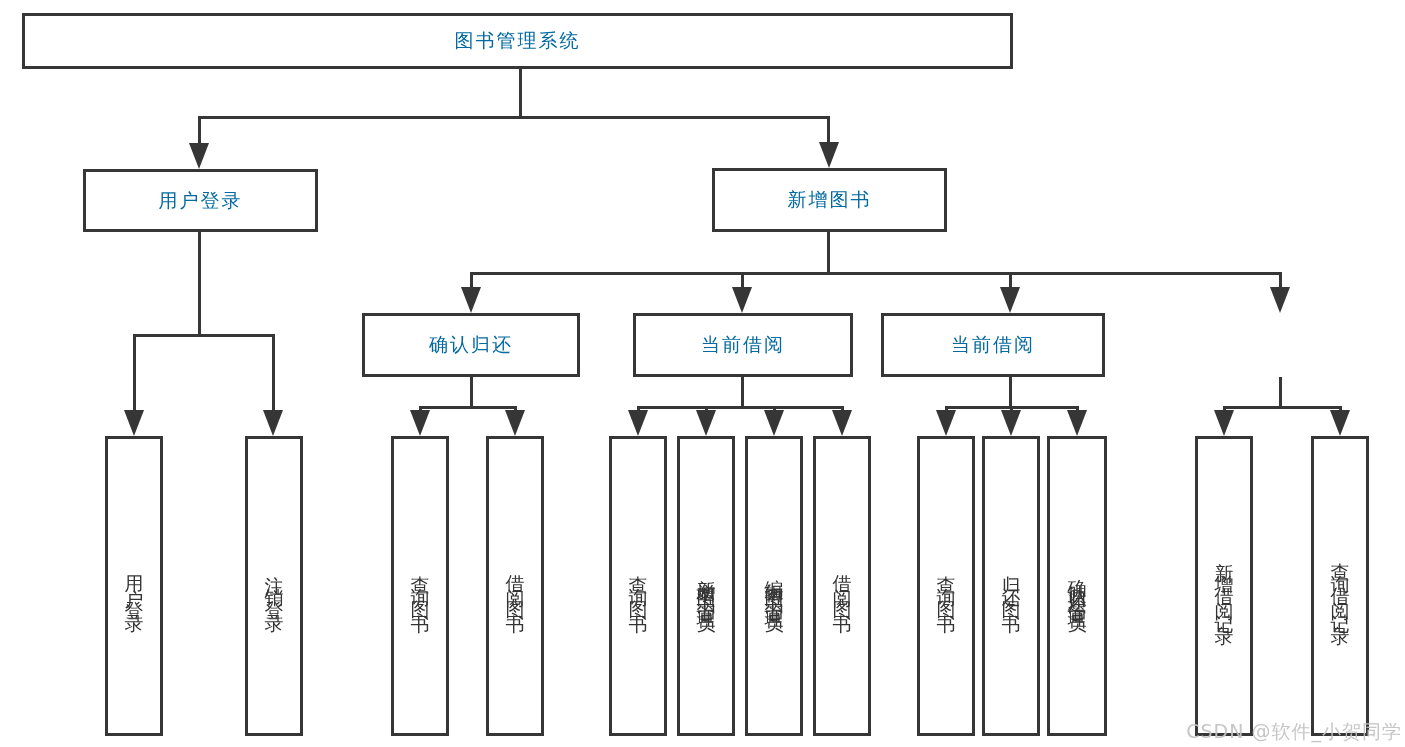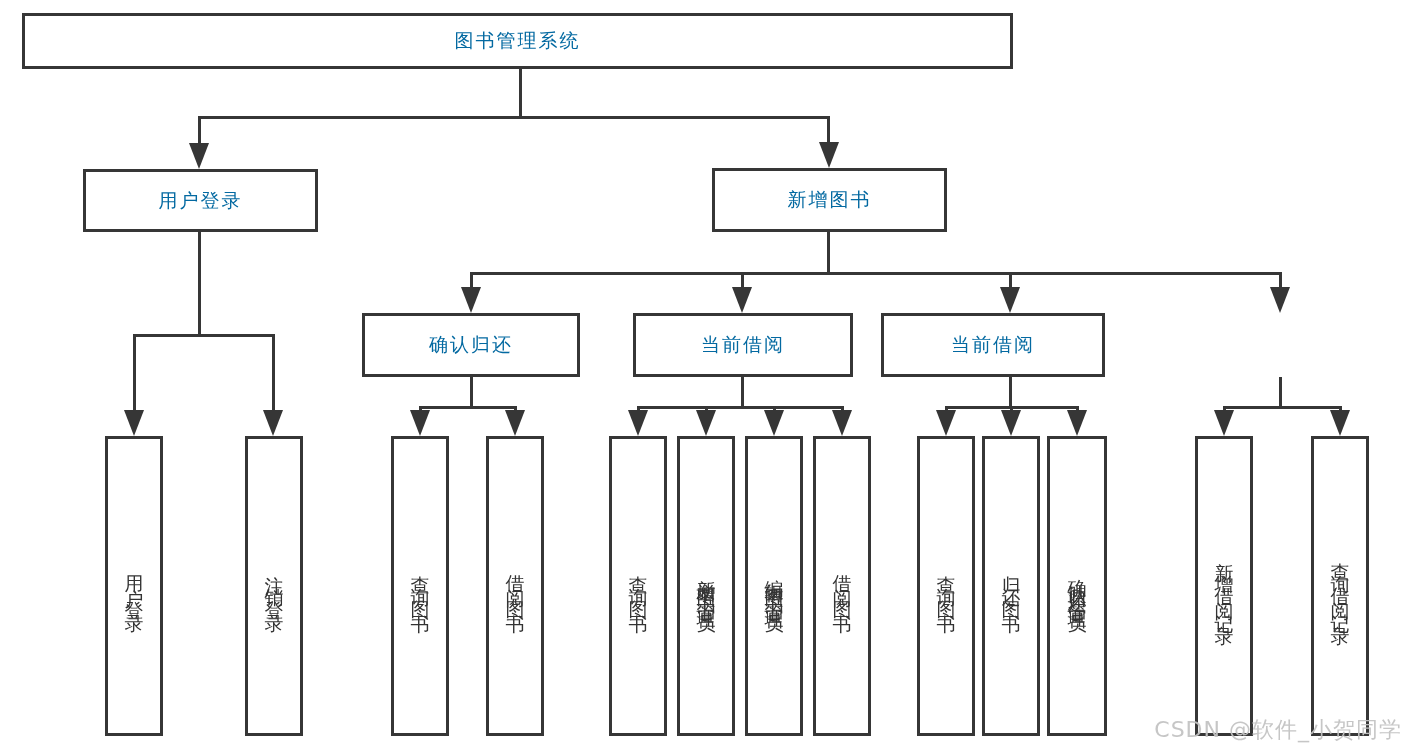--- a/index.html
+++ b/index.html
@@ -22,21 +22,21 @@
   }
   .leaf span.tight{letter-spacing:5px;}
   .cline{position:absolute;background:#363636;z-index:1;}
   .arrow{
     position:absolute;width:0;height:0;z-index:1;
     border-left:10px solid transparent;border-right:10px solid transparent;
     border-top:26px solid #363636;
   }
   .watermark{
     position:absolute;right:3px;bottom:2px;z-index:5;
-    font-size:22px;color:rgba(195,195,195,0.95);letter-spacing:1px;white-space:nowrap;
+    font-size:19px;color:rgba(195,195,195,0.95);letter-spacing:1px;white-space:nowrap;
   }
 </style>
 </head>
 <body>
 
 <div id="canvas">
 
   <div class="node" style="left:22px;top:13px;width:991px;height:56px;">
     <span>图书管理系统</span>
   </div>

